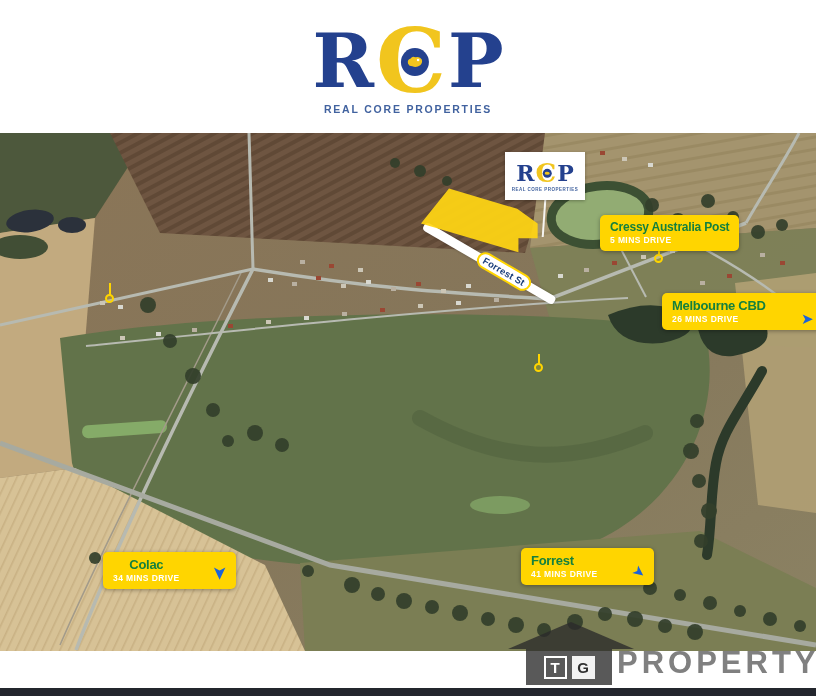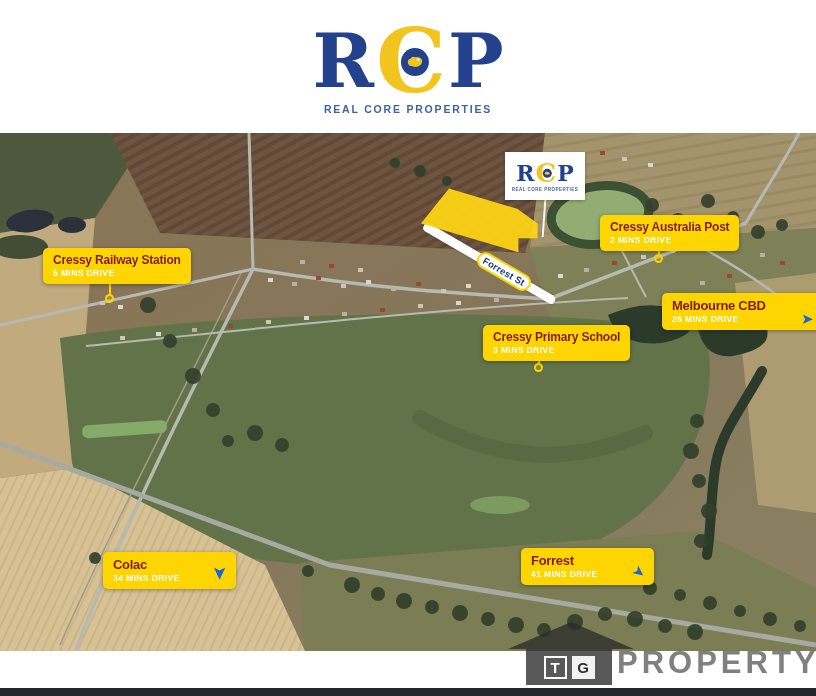--- a/index.html
+++ b/index.html
@@ -47,21 +47,21 @@
           background:#24418e;border-radius:50%;}
   .mglobe i{position:absolute;left:2px;top:3px;width:5px;height:3px;background:#f1c51e;
             border-radius:45% 55% 50% 50%;}
   .mini-tagline{font-size:4.5px;letter-spacing:.5px;color:#41629f;margin-top:2px;font-weight:bold;}
   .callout-line{position:absolute;left:543px;top:67px;width:2px;height:37px;
                 background:rgba(255,255,255,.9);transform:rotate(4deg);z-index:5;}
 
   
   .ylabel{position:absolute;background:#ffd500;border-radius:5px;padding:6px 10px 5px;
           box-shadow:0 1px 4px rgba(0,0,0,.35);z-index:7;white-space:nowrap;}
-  .yl-title{font-size:12px;font-weight:bold;color:#7f1d1d;letter-spacing:-.2px;line-height:1.15;}
+  .yl-title{font-size:12px;font-weight:bold;color:#15803d;letter-spacing:-.2px;line-height:1.15;}
   .yl-sub{font-size:8.5px;font-weight:bold;color:#ffffff;letter-spacing:.4px;line-height:1.35;}
   .big .yl-title{font-size:13px;letter-spacing:-.3px;}
   .arrowpad{padding-right:56px;}
   .yl-arrow{position:absolute;right:8px;bottom:4px;color:#1b63d9;font-size:15px;line-height:1;}
   .yl-arrow.rot90{transform:rotate(90deg);font-size:18px;right:9px;bottom:7px;}
   .yl-arrow.rot38{transform:rotate(38deg);font-size:15px;bottom:6px;}
   .pline{position:absolute;width:2px;background:#ffd500;z-index:6;}
   .pdot{position:absolute;width:9px;height:9px;border:2px solid #ffd500;border-radius:50%;
         background:rgba(255,213,0,.2);z-index:6;box-sizing:border-box;}
 
@@ -264,48 +264,40 @@
         <span class="mc">C</span>
         <span class="mglobe">
             <i></i>
           </span>
       </span>
       <span class="mp">P</span>
     </div>
     <div class="mini-tagline">REAL CORE PROPERTIES</div>
   </div>
 
-  <div class="ylabel" style="left:43px;top:115px;">
-    <div class="yl-title">Cressy Railway Station</div>
-    <div class="yl-sub">5 MINS DRIVE</div>
-  </div>
   <div class="pline" style="left:109px;top:150px;height:12px;"></div>
   <div class="pdot" style="left:105px;top:161px;"></div>
 
   <div class="ylabel" style="left:600px;top:82px;">
     <div class="yl-title">Cressy Australia Post</div>
-    <div class="yl-sub">2 MINS DRIVE</div>
+    <div class="yl-sub">5 MINS DRIVE</div>
   </div>
   <div class="pline" style="left:658px;top:113px;height:8px;"></div>
   <div class="pdot" style="left:654px;top:121px;"></div>
 
   <div class="ylabel big arrowpad" style="left:662px;top:160px;">
     <div class="yl-title">Melbourne CBD</div>
     <div class="yl-sub">26 MINS DRIVE</div>
     <span class="yl-arrow">➤</span>
   </div>
 
-  <div class="ylabel" style="left:483px;top:192px;">
-    <div class="yl-title">Cressy Primary School</div>
-    <div class="yl-sub">3 MINS DRIVE</div>
-  </div>
   <div class="pline" style="left:538px;top:221px;height:10px;"></div>
   <div class="pdot" style="left:534px;top:230px;"></div>
 
-  <div class="ylabel big arrowpad" style="left:103px;top:419px;">
+  <div class="ylabel big arrowpad" style="left:103px;top:419px;text-align:center;">
     <div class="yl-title">Colac</div>
     <div class="yl-sub">34 MINS DRIVE</div>
     <span class="yl-arrow rot90">➤</span>
   </div>
 
   <div class="ylabel big arrowpad" style="left:521px;top:415px;">
     <div class="yl-title">Forrest</div>
     <div class="yl-sub">41 MINS DRIVE</div>
     <span class="yl-arrow rot38">➤</span>
   </div>

